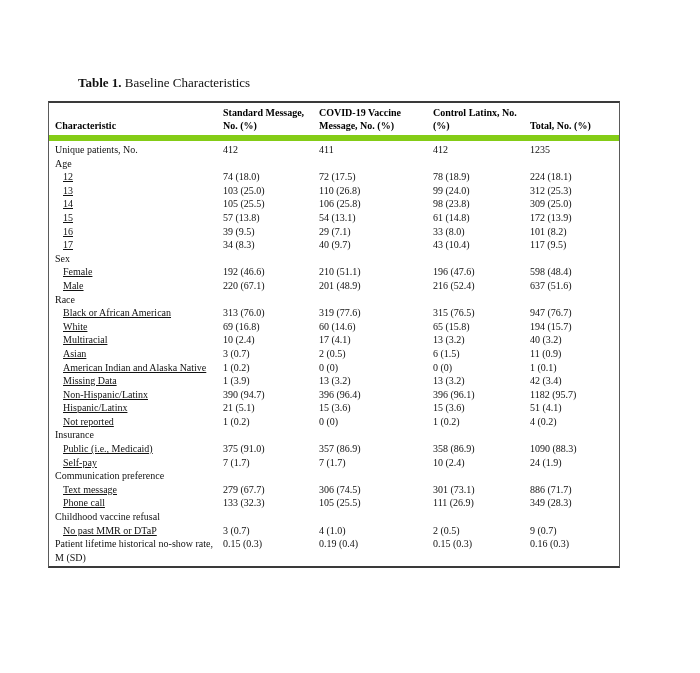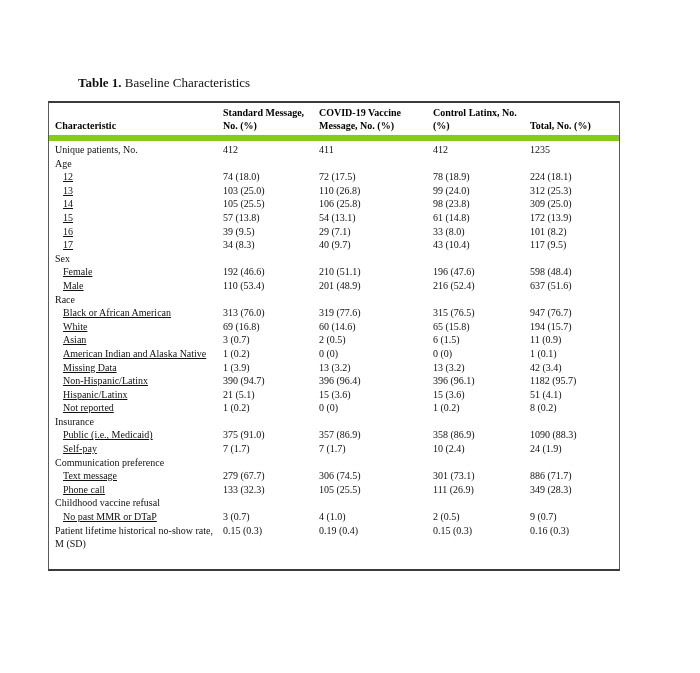--- a/index.html
+++ b/index.html
@@ -76,21 +76,21 @@
     line-height: 13.6px;
     padding: 0 4px;
     vertical-align: top;
     text-align: left;
     height: 13.6px;
     white-space: nowrap;
     color: #111;
   }
   tbody td.label { padding-left: 6px; white-space: normal; margin-left: 18px; }
   tbody tr.first-body td { padding-top: 2px; }
-  tbody tr.last-body td { padding-bottom: 18px; }
+  tbody tr.last-body td { padding-bottom: 2px; }
 
   .ind0 { padding-left: 6px !important; }
   .ind1 { padding-left: 14px !important; text-decoration: underline; }
 
   .wrap-label {
     white-space: normal !important;
     line-height: 13.6px;
   }
 </style>
 </head>
@@ -186,21 +186,21 @@
           </tr>
           <tr>
             <td class="label ind1">Female</td>
             <td>192 (46.6)</td>
             <td>210 (51.1)</td>
             <td>196 (47.6)</td>
             <td>598 (48.4)</td>
           </tr>
           <tr>
             <td class="label ind1">Male</td>
-            <td>110 (53.4)</td>
+            <td>220 (67.1)</td>
             <td>201 (48.9)</td>
             <td>216 (52.4)</td>
             <td>637 (51.6)</td>
           </tr>
           <tr>
             <td class="label ind0">Race</td>
             <td></td>
             <td></td>
             <td></td>
             <td></td>
@@ -213,20 +213,27 @@
             <td>947 (76.7)</td>
           </tr>
           <tr>
             <td class="label ind1">White</td>
             <td>69 (16.8)</td>
             <td>60 (14.6)</td>
             <td>65 (15.8)</td>
             <td>194 (15.7)</td>
           </tr>
           <tr>
+            <td class="label ind1">Multiracial</td>
+            <td>10 (2.4)</td>
+            <td>17 (4.1)</td>
+            <td>13 (3.2)</td>
+            <td>40 (3.2)</td>
+          </tr>
+          <tr>
             <td class="label ind1">Asian</td>
             <td>3 (0.7)</td>
             <td>2 (0.5)</td>
             <td>6 (1.5)</td>
             <td>11 (0.9)</td>
           </tr>
           <tr>
             <td class="label ind1 wrap-label">American Indian and Alaska Native</td>
             <td>1 (0.2)</td>
             <td>0 (0)</td>
@@ -252,21 +259,21 @@
             <td>21 (5.1)</td>
             <td>15 (3.6)</td>
             <td>15 (3.6)</td>
             <td>51 (4.1)</td>
           </tr>
           <tr>
             <td class="label ind1">Not reported</td>
             <td>1 (0.2)</td>
             <td>0 (0)</td>
             <td>1 (0.2)</td>
-            <td>8 (0.2)</td>
+            <td>4 (0.2)</td>
           </tr>
           <tr>
             <td class="label ind0">Insurance</td>
             <td></td>
             <td></td>
             <td></td>
             <td></td>
           </tr>
           <tr>
             <td class="label ind1">Public (i.e., Medicaid)</td>

